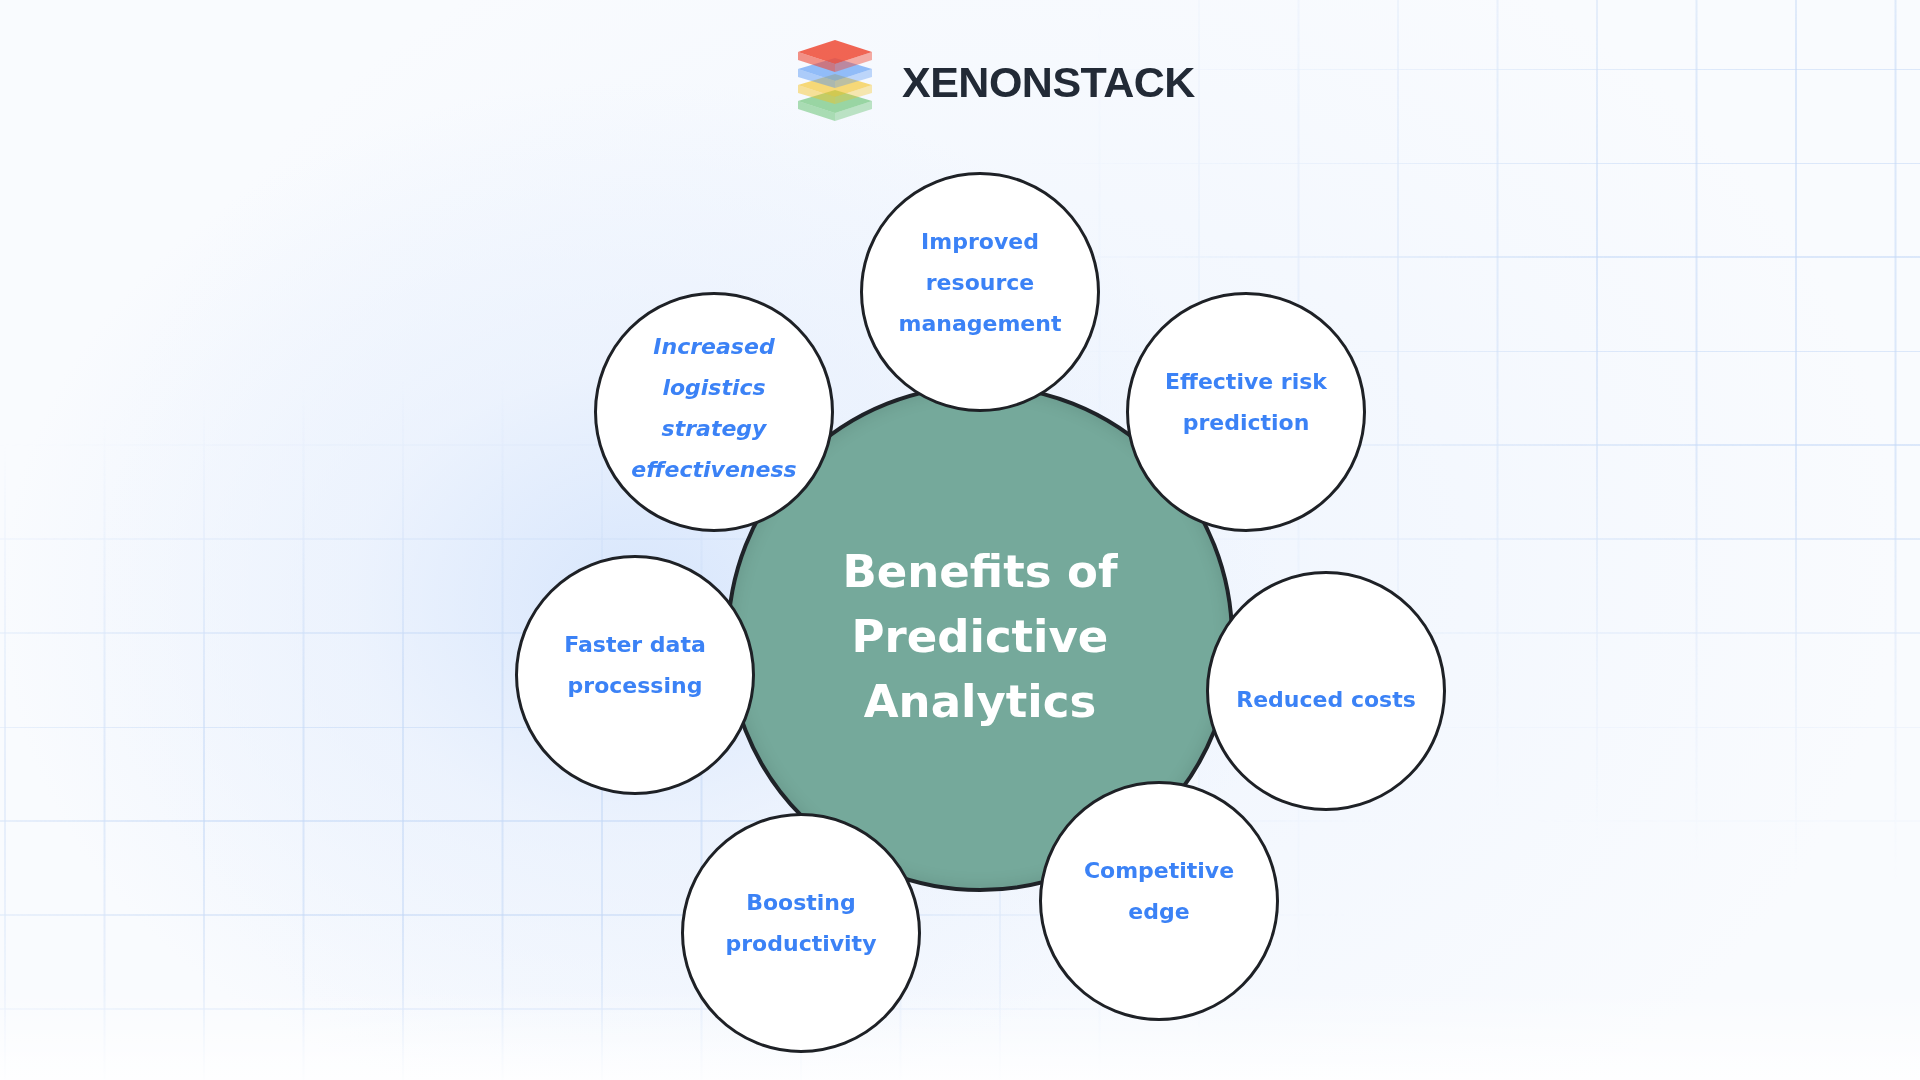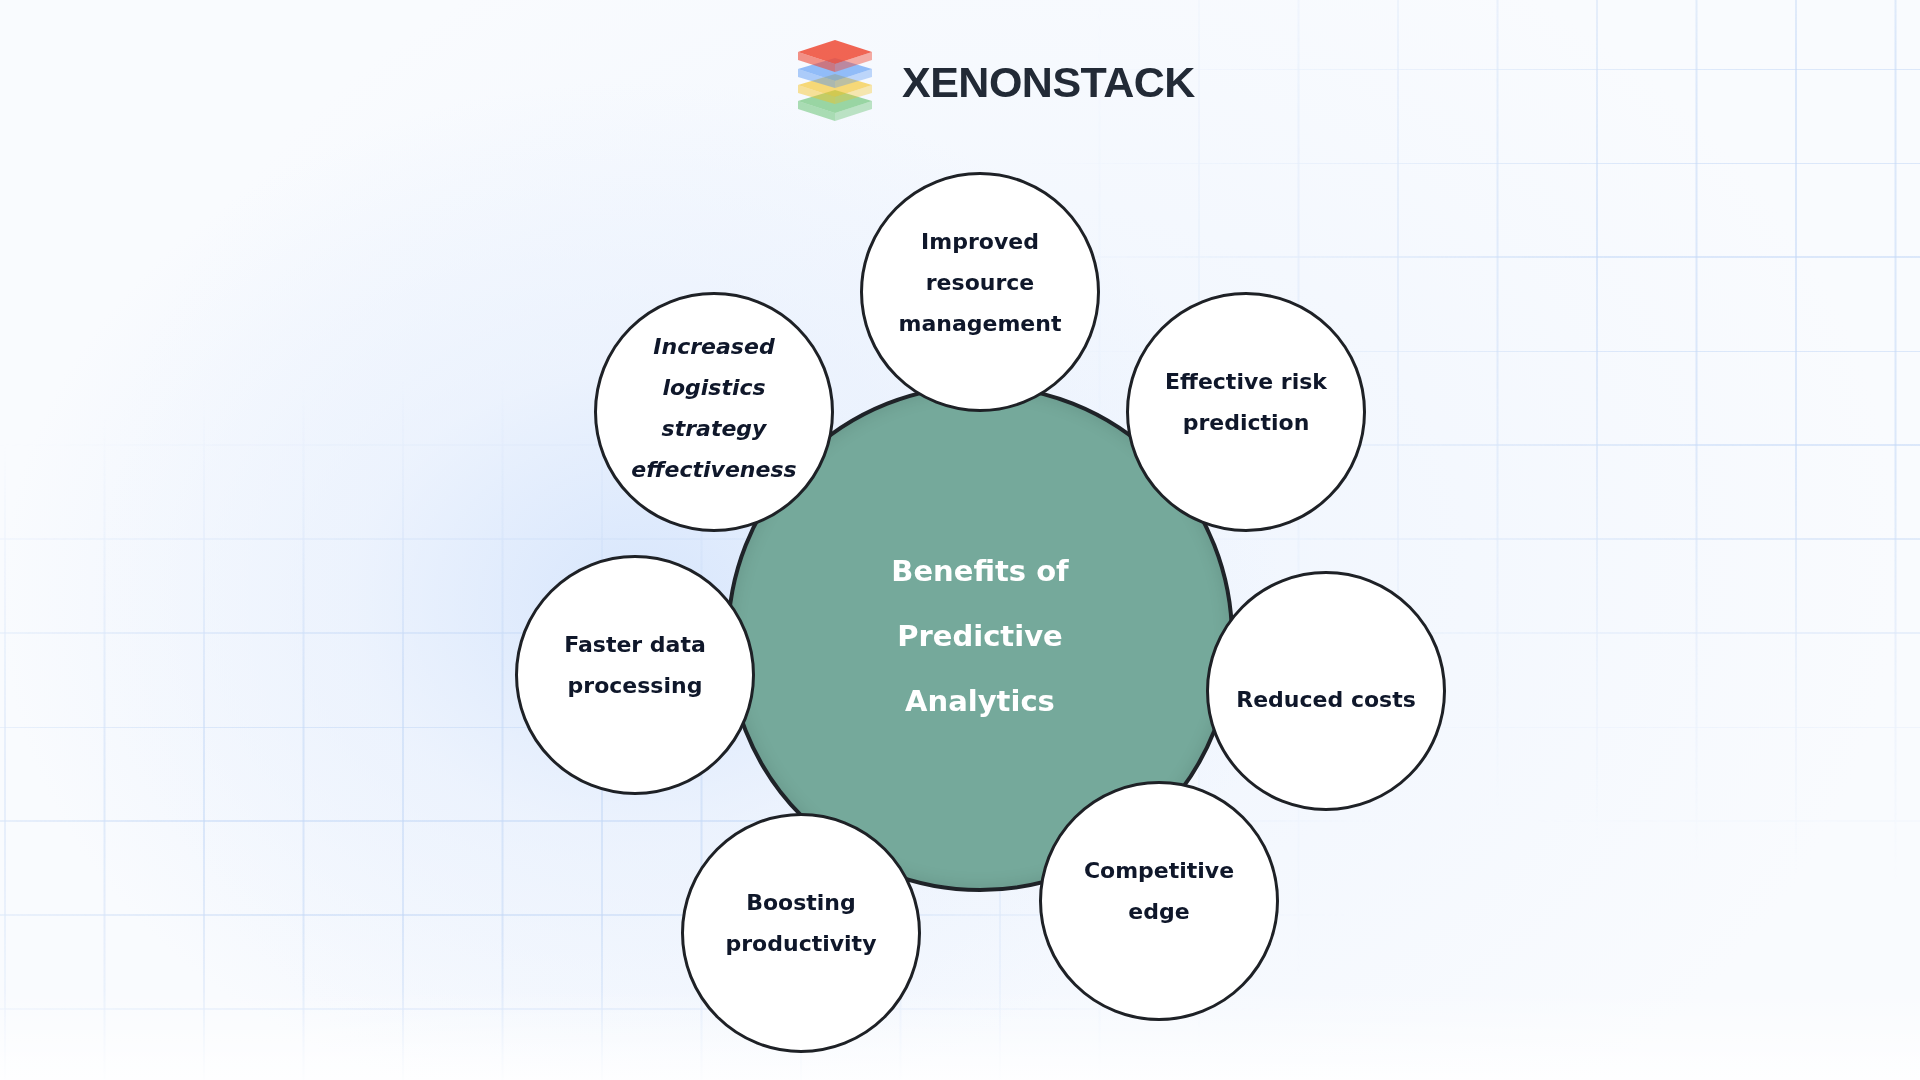--- a/index.html
+++ b/index.html
@@ -83,21 +83,21 @@
       background: #75a99b;
       border: 4px solid #1f2328;
       box-shadow: inset 0 0 18px rgba(0,0,0,0.12);
       display: flex;
       align-items: center;
       justify-content: center;
       text-align: center;
     }
     .center-title {
       font-family: "DejaVu Sans", "Liberation Sans", sans-serif;
-      font-size: 29px;
+      font-size: 45px;
       font-weight: 700;
       line-height: 65px;
       color: #ffffff;
       width: 300px;
       margin-top: -4px;
       white-space: pre-line;
     }
     .node {
       position: absolute;
       width: 234px;
@@ -109,21 +109,21 @@
       align-items: center;
       justify-content: center;
       text-align: center;
       cursor: default;
     }
     .node-label {
       font-family: "DejaVu Sans", "Liberation Sans", sans-serif;
       font-size: 22px;
       font-weight: 700;
       line-height: 41px;
-      color: #0f172a;
+      color: #3b82f6;
       white-space: pre-line;
       margin-top: -20px;
       width: 200px;
     }
     .node-label.single { margin-top: 17px; }
   </style>
 </head>
 <body>
 
 <div class="bg"></div>

